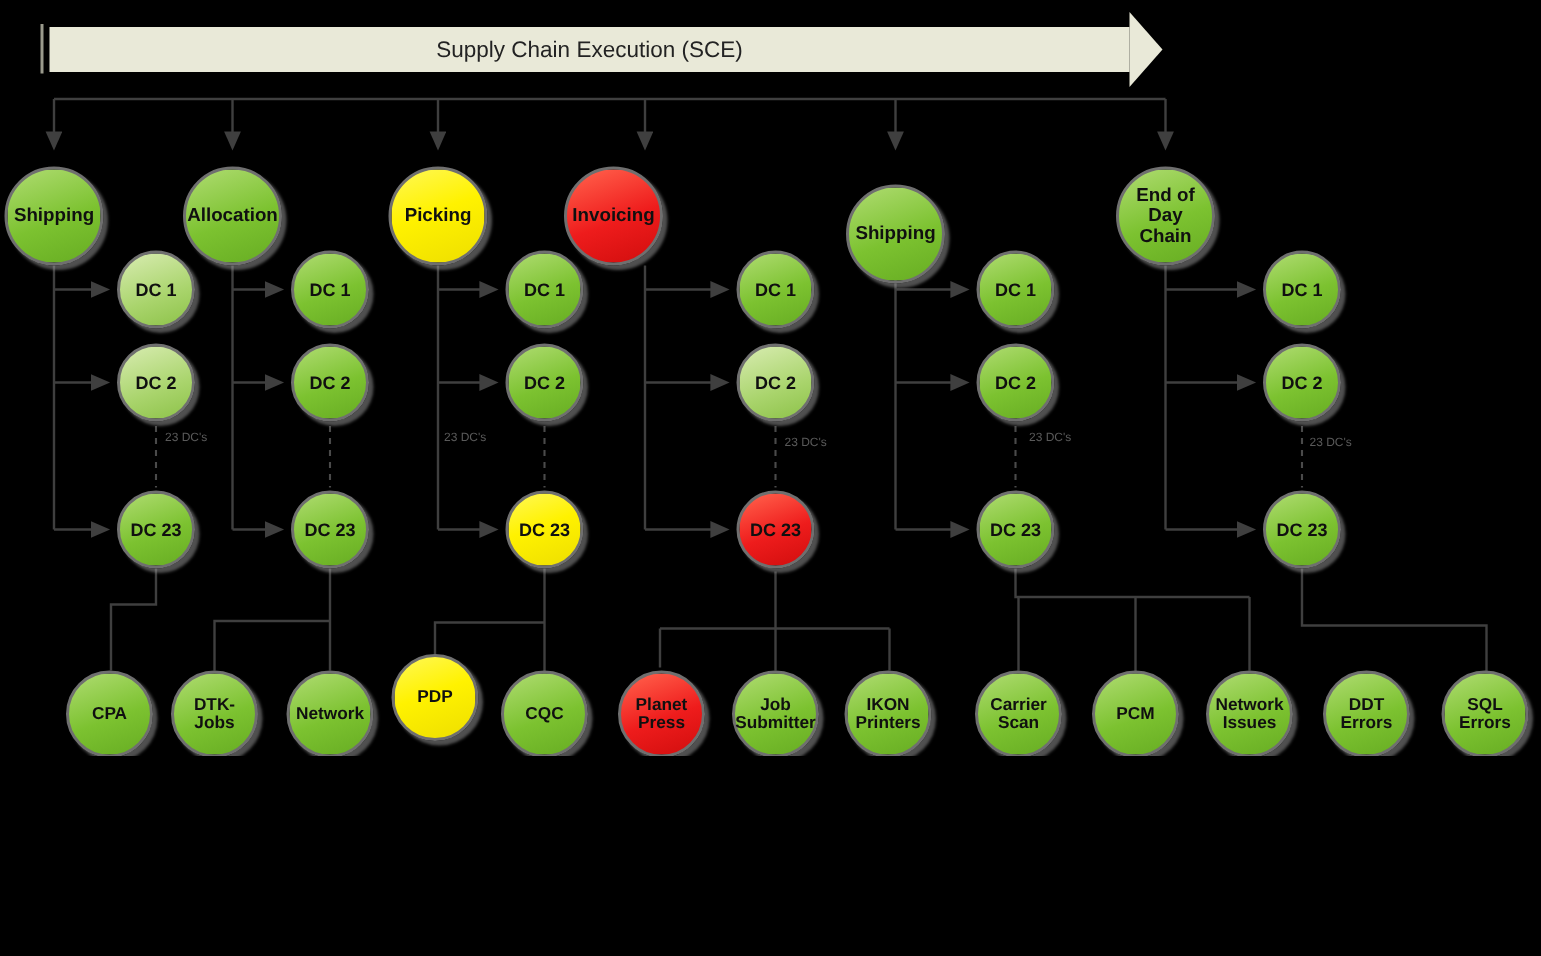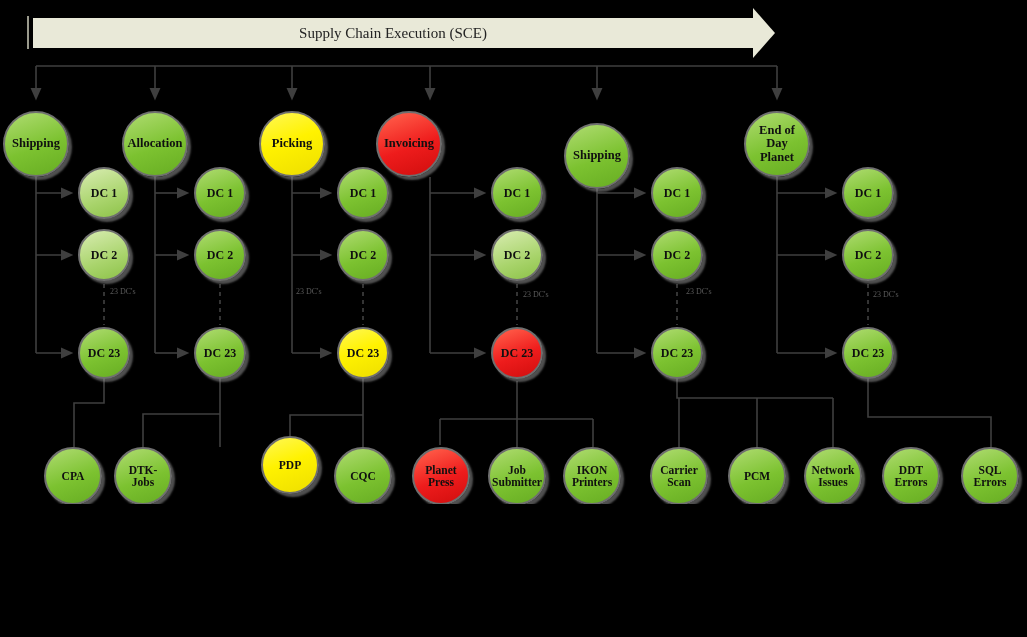--- a/index.html
+++ b/index.html
@@ -1,18 +1,18 @@
 <!DOCTYPE html>
 <html><head>
 <meta charset="utf-8">
 <style>
   html,body{margin:0;padding:0;background:#000;}
   #stage{
     position:relative;width:1027px;height:504px;background:#000;overflow:hidden;
-    font-family:Liberation Serif, serif;
+    font-family:Liberation Sans, sans-serif;
   }
   #wires{position:absolute;left:0;top:0;width:1027px;height:637px;}
   .wire{stroke:#3f3f3f;stroke-width:1.6;fill:none;}
   .dashwire{stroke:#4a4a4a;stroke-width:1.4;fill:none;stroke-dasharray:4 4;}
   .node{
     position:absolute;border-radius:50%;display:flex;align-items:center;justify-content:center;
     text-align:center;font-weight:bold;color:#101010;border:2px solid #6f6f6f;
     box-shadow:3px 3px 2px rgba(160,160,160,.5);box-sizing:border-box;line-height:1.05;
   }
   .main{width:66px;height:66px;font-size:12.5px;}
@@ -137,21 +137,21 @@
   <div class="node main yellow" style="left:259px;top:111px">
       <span>Picking</span>
     </div>
   <div class="node main red" style="left:376px;top:111px">
       <span>Invoicing</span>
     </div>
   <div class="node main green" style="left:564px;top:123px">
       <span>Shipping</span>
     </div>
   <div class="node main green" style="left:744px;top:111px">
-      <span>End of Day Planet</span>
+      <span>End of Day Chain</span>
     </div>
 
   <div class="node dc green-light" style="left:78px;top:167px">
       <span>DC 1</span>
     </div>
   <div class="node dc green-light" style="left:78px;top:229px">
       <span>DC 2</span>
     </div>
   <div class="node dc green" style="left:78px;top:327px">
       <span>DC 23</span>
@@ -212,20 +212,23 @@
   <span class="dccount" style="left:523px;top:290px">23 DC's</span>
   <span class="dccount" style="left:686px;top:287px">23 DC's</span>
   <span class="dccount" style="left:873px;top:290px">23 DC's</span>
 
   <div class="node sup green" style="left:44px;top:447px">
       <span>CPA</span>
     </div>
   <div class="node sup green" style="left:114px;top:447px">
       <span>DTK-Jobs</span>
     </div>
+  <div class="node sup green" style="left:191px;top:447px">
+      <span>Network</span>
+    </div>
   <div class="node sup yellow" style="left:261px;top:436px">
       <span>PDP</span>
     </div>
   <div class="node sup green" style="left:334px;top:447px">
       <span>CQC</span>
     </div>
   <div class="node sup red" style="left:412px;top:447px">
       <span>Planet Press</span>
     </div>
   <div class="node sup green" style="left:488px;top:447px">

